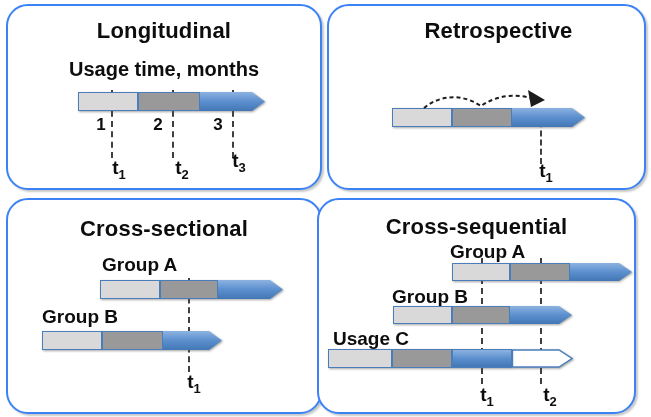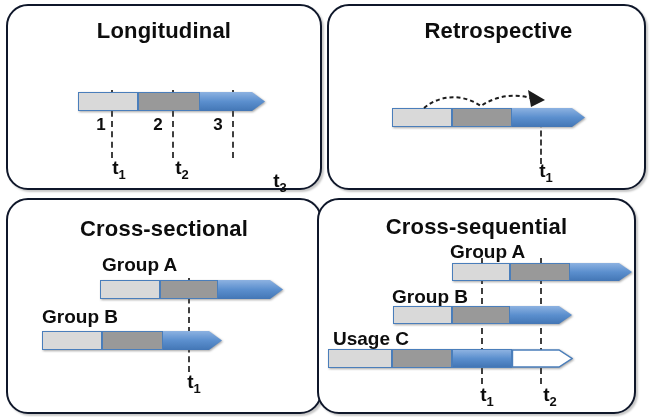--- a/index.html
+++ b/index.html
@@ -2,21 +2,21 @@
 <html><head>
 <meta charset="utf-8">
 <style>
   html,body { margin:0; padding:0; background:#ffffff; }
   .canvas {
     position:relative; width:651px; height:417px; background:#ffffff;
     font-family:"Liberation Sans", sans-serif; color:#0d0d0d; overflow:hidden;
   }
   .panel {
     position:absolute; background:#ffffff;
-    border:2px solid #0f172a; border-radius:22px;
+    border:2px solid #3b82f6; border-radius:22px;
     box-shadow:2px 2px 2px rgba(0,0,0,0.22);
     box-sizing:border-box;
   }
   .panel-title {
     position:absolute; left:0; width:100%; text-align:center;
     font-size:22px; font-weight:bold; letter-spacing:0.2px;
   }
   .axis-label {
     position:absolute; left:0; width:100%; text-align:center;
     font-size:20px; font-weight:bold;
@@ -41,38 +41,39 @@
   .tlabel sub { font-size:13px; line-height:0; }
   .memory-arc { position:absolute; }
 </style>
 </head>
 <body>
 
 <div class="canvas">
 
   <div class="panel" style="left:6px; top:4px; width:316px; height:186px;">
     <div class="panel-title" style="top:12px;">Longitudinal</div>
+    <div class="axis-label" style="top:52px;">Usage time, months</div>
 
     <div class="vdash" style="left:103px; top:84px; height:68px;"></div>
     <div class="vdash" style="left:164px; top:84px; height:68px;"></div>
     <div class="vdash" style="left:224px; top:84px; height:68px;"></div>
 
     <div class="bar" style="left:70px; top:86px; width:187px; height:19px;">
       <div class="seg light" style="width:60px;"></div>
       <div class="seg dark" style="width:62px;"></div>
       <div class="seg blue" style="width:65px;"></div>
     </div>
 
     <div class="num" style="left:93px;  top:109px;">1</div>
     <div class="num" style="left:150px; top:109px;">2</div>
     <div class="num" style="left:210px; top:109px;">3</div>
 
     <div class="tlabel" style="left:111px; top:151px;"><span>t</span><sub>1</sub></div>
     <div class="tlabel" style="left:174px; top:151px;"><span>t</span><sub>2</sub></div>
-    <div class="tlabel" style="left:231px; top:164px;margin-left:41px;"><span>t</span><sub>3</sub></div>
+    <div class="tlabel" style="left:231px; top:144px;"><span>t</span><sub>3</sub></div>
   </div>
 
   <div class="panel" style="left:327px; top:4px; width:319px; height:186px;">
     <div class="panel-title" style="top:12px;padding-left:12px;">Retrospective</div>
 
     <div class="vdash" style="left:211px; top:106px; height:52px;"></div>
 
     <div class="bar" style="left:63px; top:102px; width:193px; height:19px;">
       <div class="seg light" style="width:60px;"></div>
       <div class="seg dark" style="width:60px;"></div>

